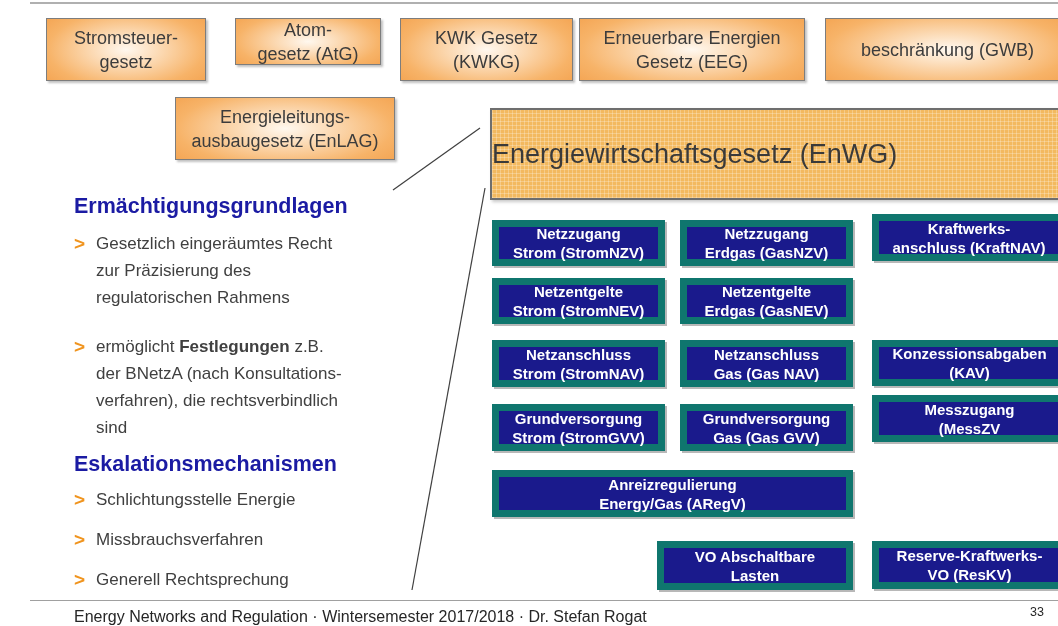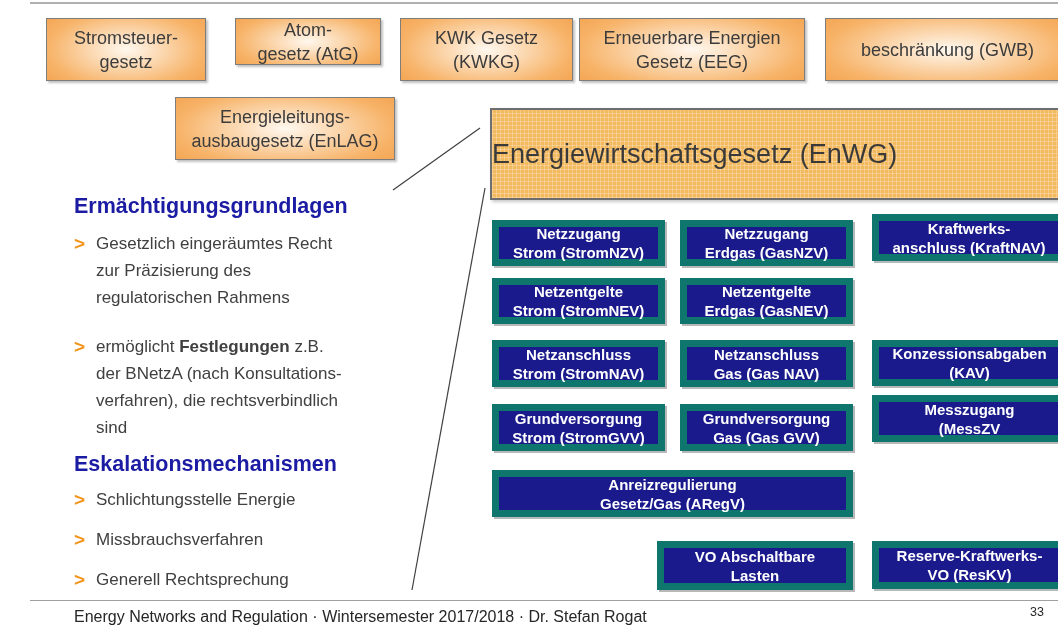--- a/index.html
+++ b/index.html
@@ -172,21 +172,21 @@
     <div>Grundversorgung</div>
     <div>Gas (Gas GVV)</div>
   </div>
   <div class="reg-box" style="left:842px; top:395px; width:195px; height:47px">
     <div>Messzugang</div>
     <div>(MessZV</div>
   </div>
 
   <div class="reg-box" style="left:462px; top:470px; width:361px; height:47px">
     <div>Anreizregulierung</div>
-    <div>Gesetz/Gas (ARegV)</div>
+    <div>Energy/Gas (ARegV)</div>
   </div>
 
   <div class="reg-box" style="left:627px; top:541px; width:196px; height:49px">
     <div>VO Abschaltbare</div>
     <div>Lasten</div>
   </div>
   <div class="reg-box" style="left:842px; top:541px; width:195px; height:48px">
     <div>Reserve-Kraftwerks-</div>
     <div>VO (ResKV)</div>
   </div>

